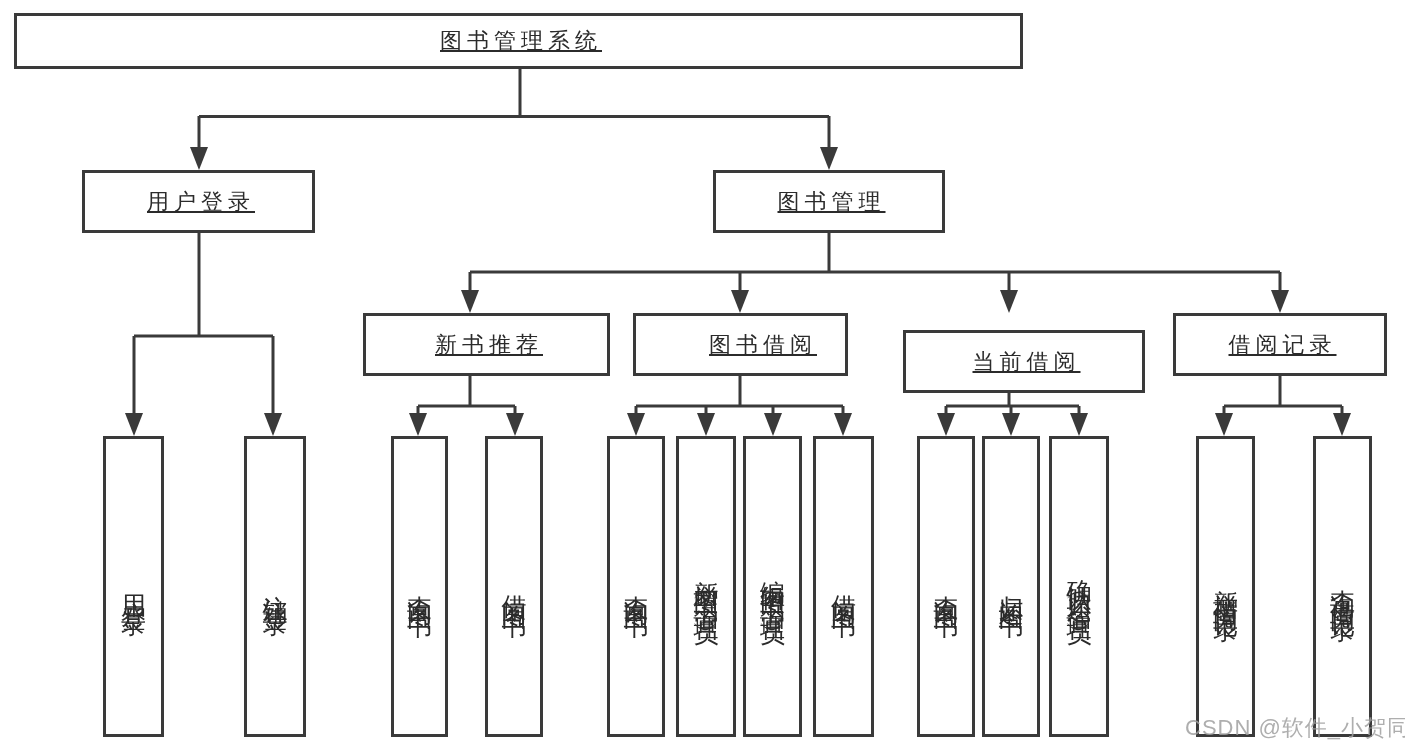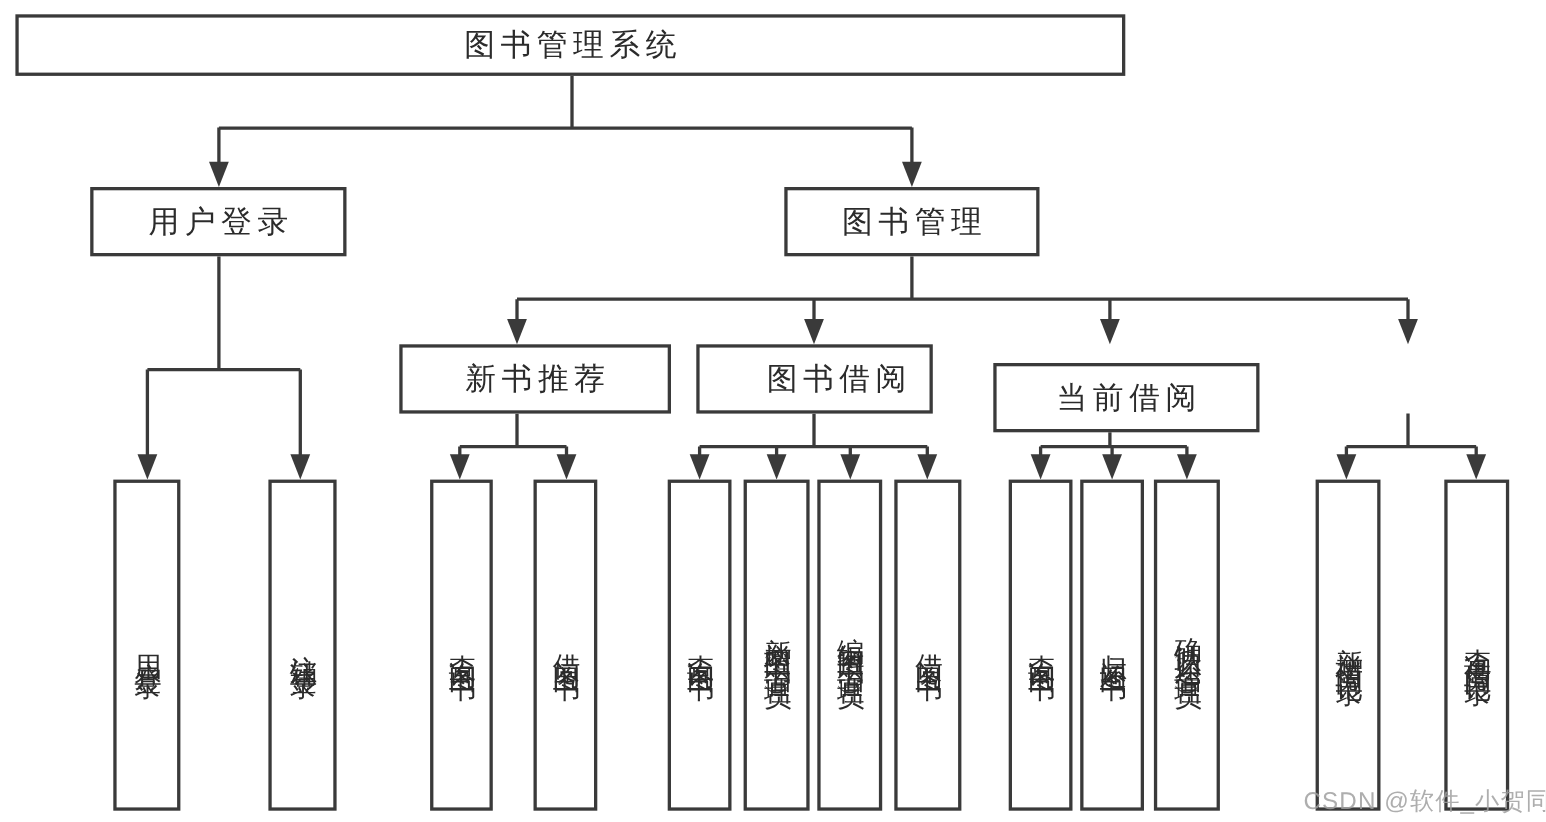--- a/index.html
+++ b/index.html
@@ -16,21 +16,21 @@
     position: absolute;
     box-sizing: border-box;
     border: 3px solid #3a3a3a;
     background: #ffffff;
     display: flex;
     align-items: center;
     justify-content: center;
     color: #2b2b2b;
     z-index: 2;
   }
-  .h-label { font-size: 28px; letter-spacing: 5px; text-indent: 5px; white-space: nowrap; }
+  .h-label { font-size: 22px; letter-spacing: 5px; text-indent: 5px; white-space: nowrap; text-decoration: underline; }
   .v-label {
     writing-mode: vertical-rl;
     text-orientation: mixed;
     font-size: 25px;
     letter-spacing: 6px;
     line-height: 1;
   }
   
   .n-root   { left:14px;  top:13px;  width:1009px; height:56px; }
   
@@ -130,20 +130,23 @@
 
   <div class="box n-l3a">
     <span class="h-label">新书推荐</span>
   </div>
   <div class="box n-l3b">
     <span class="h-label">图书借阅</span>
   </div>
   <div class="box n-l3c">
     <span class="h-label">当前借阅</span>
   </div>
+  <div class="box n-l3d">
+    <span class="h-label">借阅记录</span>
+  </div>
 
   <div class="box leaf n-A">
     <span class="v-label">用户登录</span>
   </div>
   <div class="box leaf n-B">
     <span class="v-label">注销登录</span>
   </div>
 
   <div class="box leaf n-C">
     <span class="v-label">查询图书</span>

